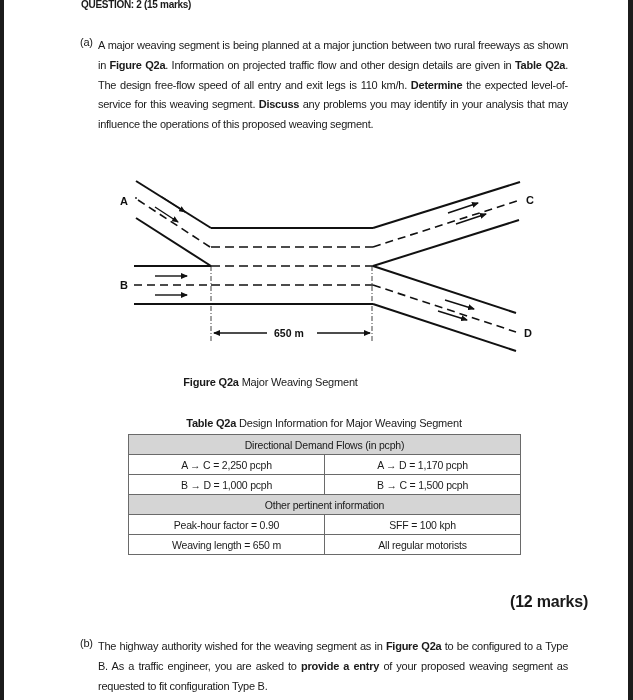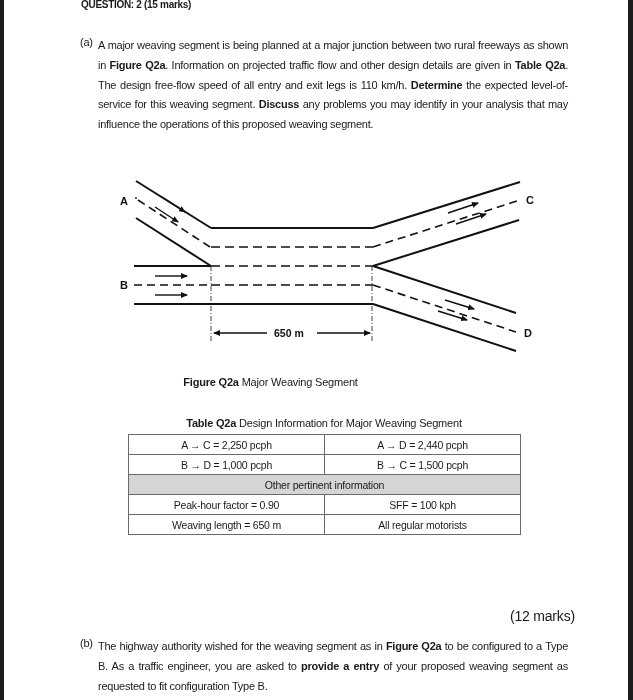--- a/index.html
+++ b/index.html
@@ -19,21 +19,21 @@
   .part-b { top:637px; }
   svg.fig { position:absolute; left:0; top:0; }
   .fig-caption { position:absolute; left:0; width:541px; top:376px; text-align:center; font-size:11px; letter-spacing:-0.2px; }
   .tbl-caption { position:absolute; left:0; width:648px; top:417px; text-align:center; font-size:11px; letter-spacing:-0.2px; }
   table.design {
     position:absolute; left:128px; top:434px; width:393px;
     border-collapse:collapse; font-size:10.5px; letter-spacing:-0.2px;
   }
   table.design td { border:1px solid #6a6a6a; height:19px; padding:0; text-align:center; }
   table.design td.hdr { background:#d5d5d5; }
-  .marks { position:absolute; left:510px; top:608px; font-size:14px; font-weight:normal; letter-spacing:-0.2px; }
+  .marks { position:absolute; left:510px; top:593px; font-size:16px; font-weight:bold; letter-spacing:-0.2px; }
 </style>
 </head>
 <body>
 
 <div class="edge-left"></div>
 <div class="edge-right"></div>
 
 <div class="q-title">QUESTION: 2 (15 marks)</div>
 
 <div class="part part-a">
@@ -112,23 +112,26 @@
 
   <circle cx="136" cy="198" r="0.9" fill="#111"></circle>
 </svg>
 
 <div class="fig-caption"><b>Figure Q2a</b><span> Major Weaving Segment</span></div>
 
 <div class="tbl-caption"><b>Table Q2a</b><span> Design Information for Major Weaving Segment</span></div>
 
 <table class="design">
   <tbody>
+      <tr>
+    <td class="hdr" colspan="2">Directional Demand Flows (in pcph)</td>
+  </tr>
   <tr>
     <td style="width:50%">A → C = 2,250 pcph</td>
-    <td>A → D = 2,440 pcph</td>
+    <td>A → D = 1,170 pcph</td>
   </tr>
   <tr>
     <td>B → D = 1,000 pcph</td>
     <td>B → C = 1,500 pcph</td>
   </tr>
   <tr>
     <td class="hdr" colspan="2">Other pertinent information</td>
   </tr>
   <tr>
     <td>Peak-hour factor = 0.90</td>

